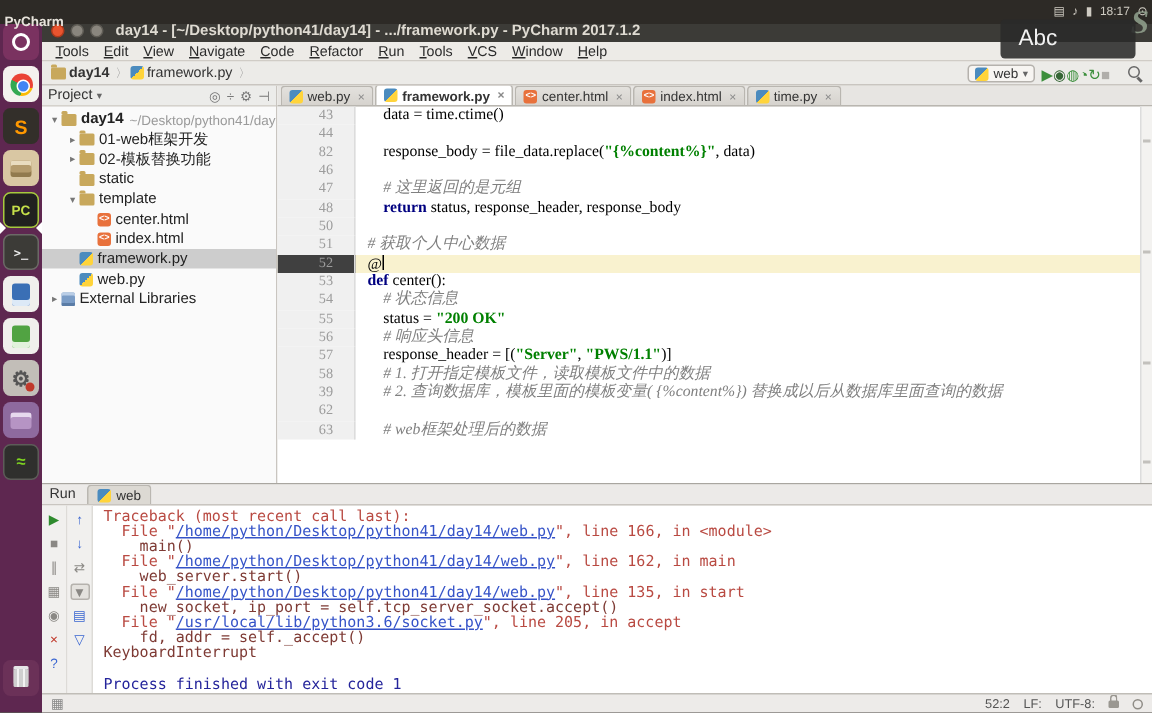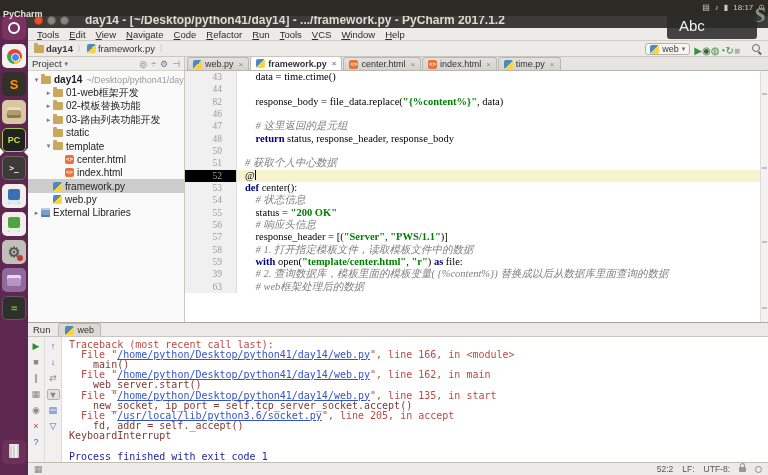--- a/index.html
+++ b/index.html
@@ -67,21 +67,21 @@
 
   
   #ide { position:absolute; left:28px; top:12px; right:0; bottom:0;
          display:flex; flex-direction:column; background:#ecebe8; z-index:10; }
 
   #titlebar { height:16px; background:#3c3b37; display:flex; align-items:center;
               padding:0 6px; flex:0 0 auto; }
   .winbtn { width:9px; height:9px; border-radius:50%; margin-right:4px; flex:0 0 auto; }
   .winbtn.close { background:#e9542f; border:1px solid #b03a1c; }
   .winbtn.min, .winbtn.max { background:#8a867e; border:1px solid #5f5c55; }
-  #titlebar .title { color:#dfdbd2; font-size:12px; font-weight:bold; margin-left:12px;
+  #titlebar .title { color:#dfdbd2; font-size:10px; font-weight:bold; margin-left:4px;
                      white-space:nowrap; overflow:hidden; }
 
   #menubar { height:13px; background:#edebe7; border-bottom:1px solid #d0ccc6;
              display:flex; align-items:center; padding-left:4px; flex:0 0 auto; }
   #menubar .mitem { font-size:9.5px; color:#2b2b2b; padding:0 5px; cursor:default; }
   #menubar .mitem::first-letter { text-decoration:underline; }
 
   #navbar { height:16px; background:#ecebe8; border-bottom:1px solid #c9c5c0;
             display:flex; align-items:center; padding:0 6px; flex:0 0 auto; position:relative; }
   .crumb { display:flex; align-items:center; font-size:9.5px; color:#333; }
@@ -145,21 +145,21 @@
 
   #editor-body { flex:1; display:flex; min-height:0; position:relative;
                  font-family:"DejaVu Sans Mono", monospace; }
   #code-scroll { flex:1; overflow:hidden;font-family:Liberation Serif, serif; }
   .cline { display:flex; height:12.33px; line-height:12.33px; font-size:10.5px; white-space:pre; }
   .cline .lnum { width:52px; flex:0 0 auto; background:#f0f0f0; color:#9c9c9c;
                  text-align:right; padding-right:14px; font-size:9.5px;
                  border-right:1px solid #dcdcdc; }
   .cline .ctext { padding-left:8px; color:#000; }
   .cline.current { background:#f9f2cf; }
-  .cline.current .lnum { background:#000000; }
+  .cline.current .lnum { background:#404040; }
   .seg-k { color:#000080; font-weight:bold; }
   .seg-s { color:#008000; font-weight:bold; }
   .seg-c { color:#808080; font-style:italic; }
   .caret { display:inline-block; width:1px; height:10px; background:#000; vertical-align:-1px; }
   #err-stripe { width:8px; flex:0 0 auto; background:#f3f2f0; border-left:1px solid #dcdcdc; position:relative; }
   .stripe-mark { position:absolute; left:1px; width:5px; height:2px; background:#c2c0bc; }
 
   
   #run-panel { flex:0 0 132px; display:flex; flex-direction:column; border-top:1px solid #a9a6a0; background:#fff; }
   #run-header { height:14px; background:#eceae8; border-bottom:1px solid #c9c5c0;
@@ -324,25 +324,20 @@
               <span class="chev">▸</span>
               <span class="ico folder"></span>
               <span class="tlabel">01-web框架开发</span>
             </div>
             <div class="trow" style="padding-left: 16px;">
               <span class="chev">▸</span>
               <span class="ico folder"></span>
               <span class="tlabel">02-模板替换功能</span>
             </div>
             <div class="trow" style="padding-left: 16px;">
-              <span class="chev">▸</span>
-              <span class="ico folder"></span>
-              <span class="tlabel">03-路由列表功能开发</span>
-            </div>
-            <div class="trow" style="padding-left: 16px;">
               <span class="chev"></span>
               <span class="ico folder"></span>
               <span class="tlabel">static</span>
             </div>
             <div class="trow" style="padding-left: 16px;">
               <span class="chev">▾</span>
               <span class="ico folder"></span>
               <span class="tlabel">template</span>
             </div>
             <div class="trow" style="padding-left: 28px;">
@@ -411,22 +406,22 @@
               <div class="cline"><span class="lnum">48</span><span class="ctext"><span>    </span><span class="seg-k">return</span><span> status, response_header, response_body</span></span></div>
               <div class="cline"><span class="lnum">50</span><span class="ctext"></span></div>
               <div class="cline"><span class="lnum">51</span><span class="ctext"><span class="seg-c"># 获取个人中心数据</span></span></div>
               <div class="cline current"><span class="lnum">52</span><span class="ctext"><span>@</span><span class="caret"></span></span></div>
               <div class="cline"><span class="lnum">53</span><span class="ctext"><span class="seg-k">def</span><span> center():</span></span></div>
               <div class="cline"><span class="lnum">54</span><span class="ctext"><span class="seg-c">    # 状态信息</span></span></div>
               <div class="cline"><span class="lnum">55</span><span class="ctext"><span>    status = </span><span class="seg-s">"200 OK"</span></span></div>
               <div class="cline"><span class="lnum">56</span><span class="ctext"><span class="seg-c">    # 响应头信息</span></span></div>
               <div class="cline"><span class="lnum">57</span><span class="ctext"><span>    response_header = [(</span><span class="seg-s">"Server"</span><span>, </span><span class="seg-s">"PWS/1.1"</span><span>)]</span></span></div>
               <div class="cline"><span class="lnum">58</span><span class="ctext"><span class="seg-c">    # 1. 打开指定模板文件，读取模板文件中的数据</span></span></div>
-              <div class="cline"><span class="lnum">59</span><span class="ctext"><span>    </span><span class="seg-k">with</span><span> open(</span><span class="seg-s">"template/center.html"</span><span>, </span><span class="seg-s">"r"</span><span>) </span><span class="seg-k">as</span><span> file:</span></span></div>
               <div class="cline"><span class="lnum">39</span><span class="ctext"><span class="seg-c">    # 2. 查询数据库，模板里面的模板变量( {%content%}) 替换成以后从数据库里面查询的数据</span></span></div>
+              <div class="cline"><span class="lnum">62</span><span class="ctext"></span></div>
               <div class="cline"><span class="lnum">63</span><span class="ctext"><span class="seg-c">    # web框架处理后的数据</span></span></div>
             </div>
           <div id="err-stripe">
             <div class="stripe-mark" style="top:22px"></div>
             <div class="stripe-mark" style="top:96px"></div>
             <div class="stripe-mark" style="top:170px"></div>
             <div class="stripe-mark" style="top:236px"></div>
           </div>
         </div>
       </div>

